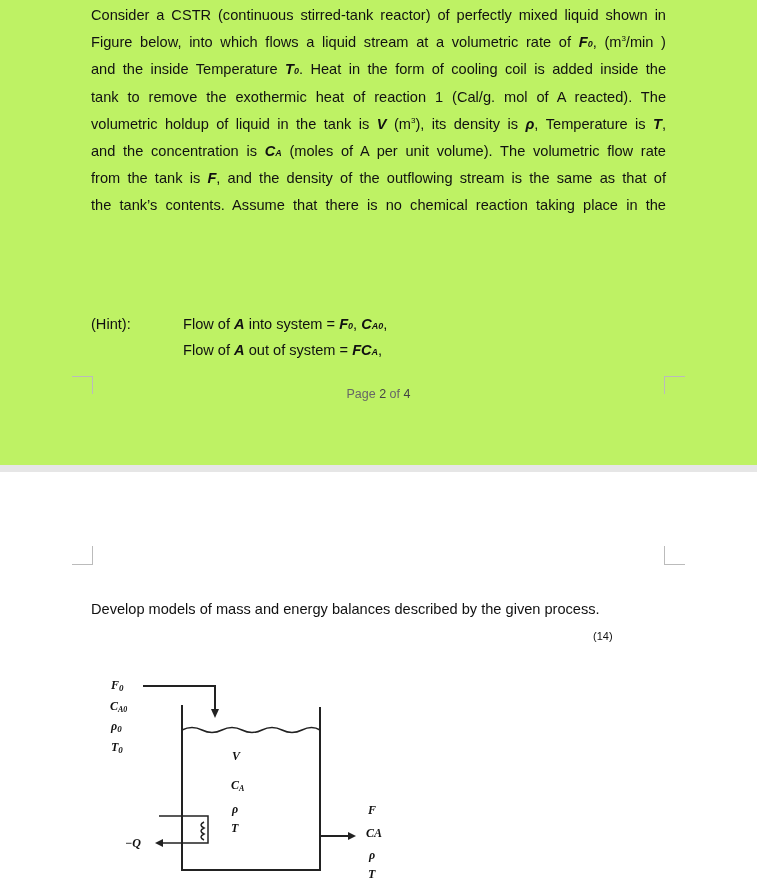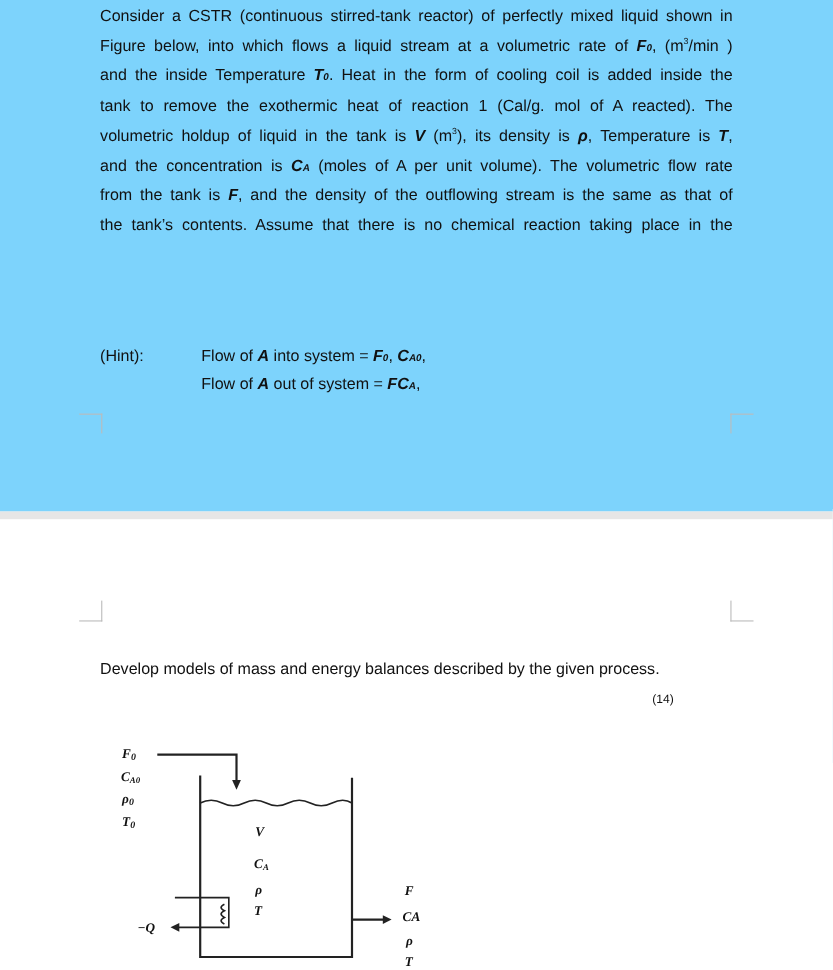--- a/index.html
+++ b/index.html
@@ -1,18 +1,18 @@
 <!DOCTYPE html>
 <html><head>
   <meta charset="utf-8">
   <style>
     html, body { margin: 0; padding: 0; background: #ffffff; }
     body { width: 757px; height: 882px; position: relative; overflow: hidden;
            font-family: "Liberation Sans", sans-serif; color: #111; }
-    .page { position: absolute; left: 0; width: 757px; background: #7dd3fc; }
+    .page { position: absolute; left: 0; width: 757px; background: #bef264; }
     .page1 { top: 0; height: 465px; }
     .gap { position: absolute; left: 0; top: 465px; width: 757px; height: 7px; background: #e6e6e6; }
     .para { position: absolute; left: 91px; width: 575px; font-size: 14.6px; line-height: 27.2px;
             text-align: justify; top: 0px; }
     .para .line { display: block; height: 27.2px; white-space: nowrap; }
     .para .line.j { text-align-last: justify; white-space: normal; }
     i.v { font-style: italic; font-weight: bold; }
     .sub { font-size: 9px; }
     sup { font-size: 8px; line-height: 0; }
     .hint-label { position: absolute; left: 91px; top: 316px; font-size: 14.6px; }
@@ -45,20 +45,21 @@
     <span class="line j"><span>the tank’s contents. Assume that there is no chemical reaction taking place in the</span></span>
   </div>
 
   <div class="hint-label">(Hint):</div>
   <div class="hint-line" style="top:316px"><span>Flow of </span><i class="v">A</i><span> into system = </span><i class="v">F</i><i class="v sub">0</i><span>, </span><i class="v">C</i><i class="v sub">A0</i><span>,</span></div>
   <div class="hint-line" style="top:342px"><span>Flow of </span><i class="v">A</i><span> out of system = </span><i class="v">FC</i><i class="v sub">A</i><span>,</span></div>
 
   <div class="corner c-tl"></div>
   <div class="corner c-tr"></div>
 
+  <div class="page-num"><span>Page </span><b>2</b><span> of </span><b>4</b></div>
 </div>
 
 <div class="gap"></div>
 
 <div class="corner c-bl"></div>
 <div class="corner c-br"></div>
 
 <div class="question">Develop models of mass and energy balances described by the given process.</div>
 <div class="marks">(14)</div>
 

